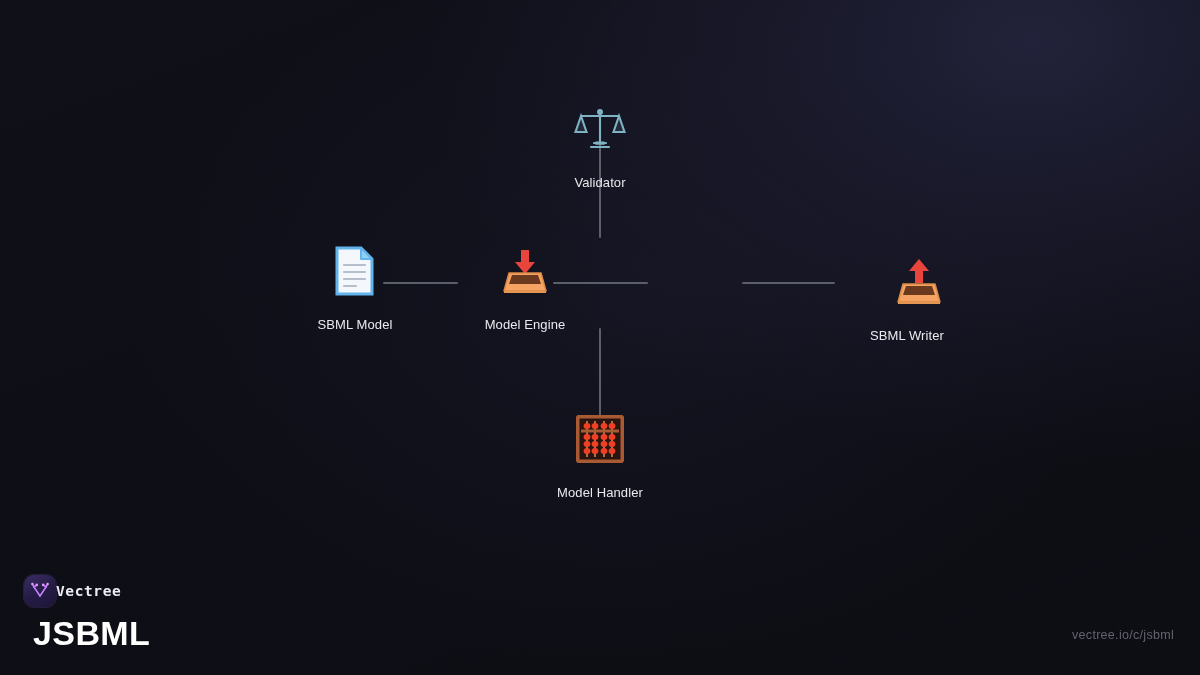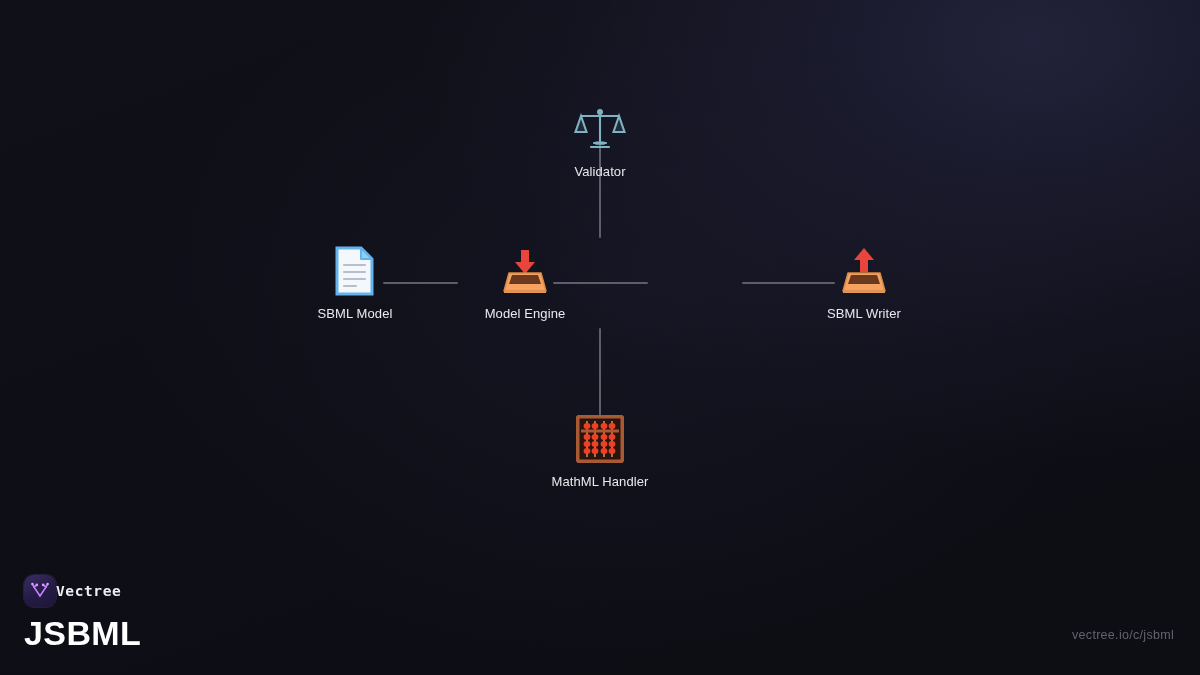--- a/index.html
+++ b/index.html
@@ -44,21 +44,21 @@
     z-index: 3;
   }
   .node-icon {
     height: 56px;
     line-height: 56px;
     display: block;
   }
   .node-icon svg { display: inline-block; vertical-align: middle; }
   .node-label {
     display: inline-block;
-    margin-top: 8px;
+    margin-top: 19px;
     font-size: 13px;
     line-height: 16px;
     color: #e9e9ee;
     letter-spacing: 0.1px;
     white-space: nowrap;
   }
 
   
   #brand {
     position: absolute;
@@ -87,20 +87,21 @@
     color: #edecf2;
     letter-spacing: 0.6px;
   }
   .brand-title {
     margin-top: 6px;
     font-size: 34px;
     font-weight: bold;
     color: #ffffff;
     letter-spacing: 0.4px;
     line-height: 40px;
+    margin-left: 9px;
   }
 
   #watermark {
     position: absolute;
     right: 26px;
     bottom: 33px;
     font-family: Liberation Sans, sans-serif;
     font-size: 12.5px;
     color: #63636e;
     letter-spacing: 0.3px;
@@ -159,21 +160,21 @@
         <path d="M15 16 L25 28 L35 16 Z" fill="#e8453c"></path>
         <path d="M9 27 H41 L46 45 H4 Z" fill="#f5a263" stroke="#d98b45" stroke-width="1.5" stroke-linejoin="round"></path>
         <path d="M12 29 H38 L41 38 H9 Z" fill="#6b3a1e"></path>
         <path d="M4 45 H46 V47 H4 Z" fill="#e59552"></path>
       </svg>
     </span>
     <span class="node-label">Model Engine</span>
   </div>
 
 
-  <div class="node" style="left:864px; top:242px;">
+  <div class="node" style="left:864px; top:253px;text-align:right;">
     <span class="node-icon">
       <svg width="50" height="50" viewBox="0 0 50 50">
         <path d="M25 26 V12" stroke="#e8453c" stroke-width="8" stroke-linecap="butt"></path>
         <path d="M15 14 L25 2 L35 14 Z" fill="#e8453c"></path>
         <path d="M9 27 H41 L46 45 H4 Z" fill="#f5a263" stroke="#d98b45" stroke-width="1.5" stroke-linejoin="round"></path>
         <path d="M12 29 H38 L41 38 H9 Z" fill="#6b3a1e"></path>
         <path d="M4 45 H46 V47 H4 Z" fill="#e59552"></path>
       </svg>
     </span>
     <span class="node-label">SBML Writer</span>
@@ -203,21 +204,21 @@
             <ellipse cx="19" cy="29" rx="3.4" ry="3"></ellipse>
           <ellipse cx="28" cy="29" rx="3.4" ry="3"></ellipse>
             <ellipse cx="36" cy="29" rx="3.4" ry="3"></ellipse>
           <ellipse cx="11" cy="36" rx="3.4" ry="3"></ellipse>
             <ellipse cx="19" cy="36" rx="3.4" ry="3"></ellipse>
           <ellipse cx="28" cy="36" rx="3.4" ry="3"></ellipse>
             <ellipse cx="36" cy="36" rx="3.4" ry="3"></ellipse>
         </g>
       </svg>
     </span>
-    <span class="node-label">MathML Handler</span>
+    <span class="node-label">Model Handler</span>
   </div>
 
   <div id="brand">
     <div class="brand-row">
       <div class="brand-logo">
         <svg width="20" height="20" viewBox="0 0 20 20">
           <g stroke="#c77dff" stroke-width="1.6" fill="none" stroke-linecap="round">
             <path d="M4 6 L10 15 L16 6"></path>
             <path d="M4 6 L2.6 3.4"></path>
             <path d="M4 6 L6.4 4.2"></path>

